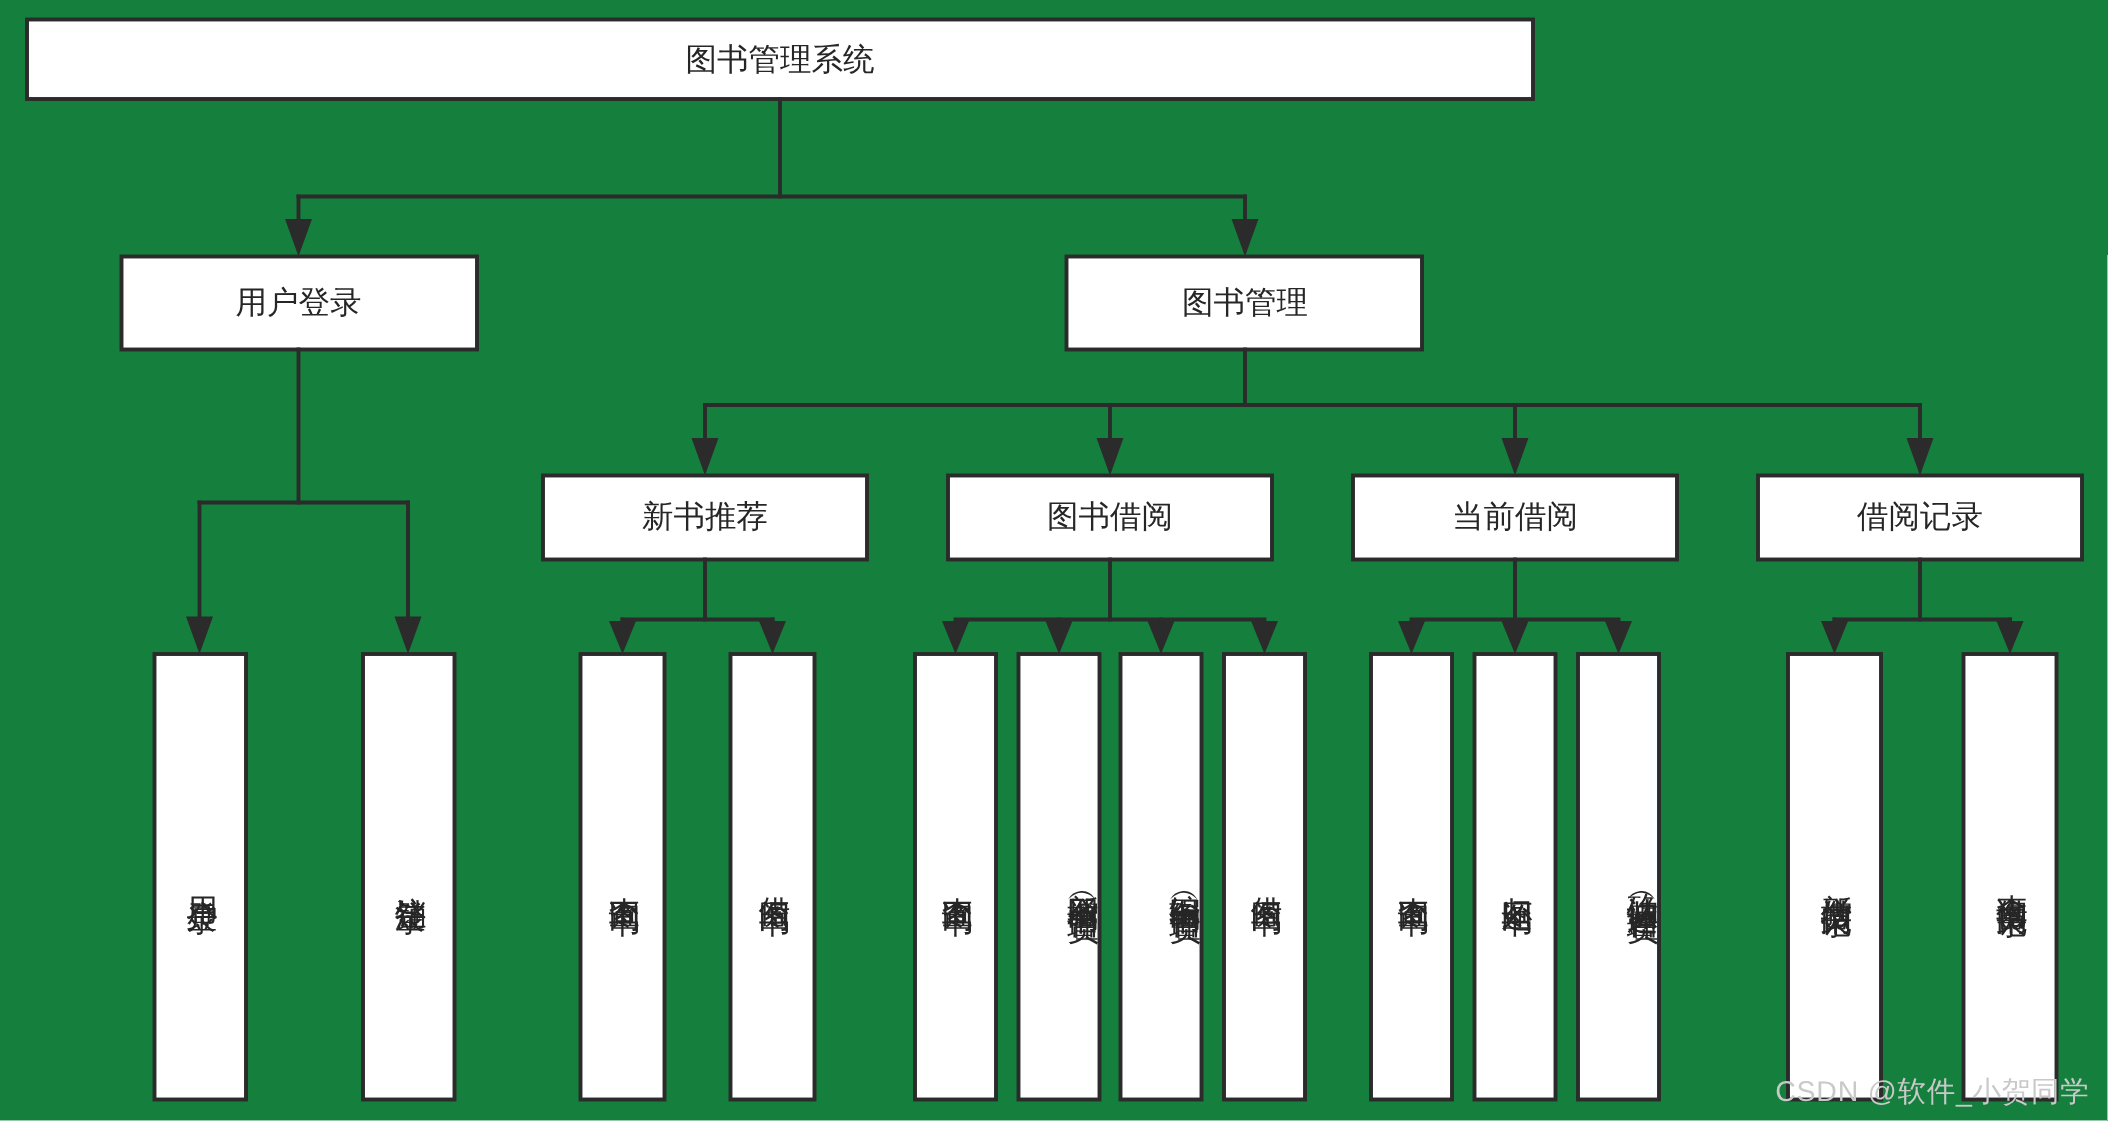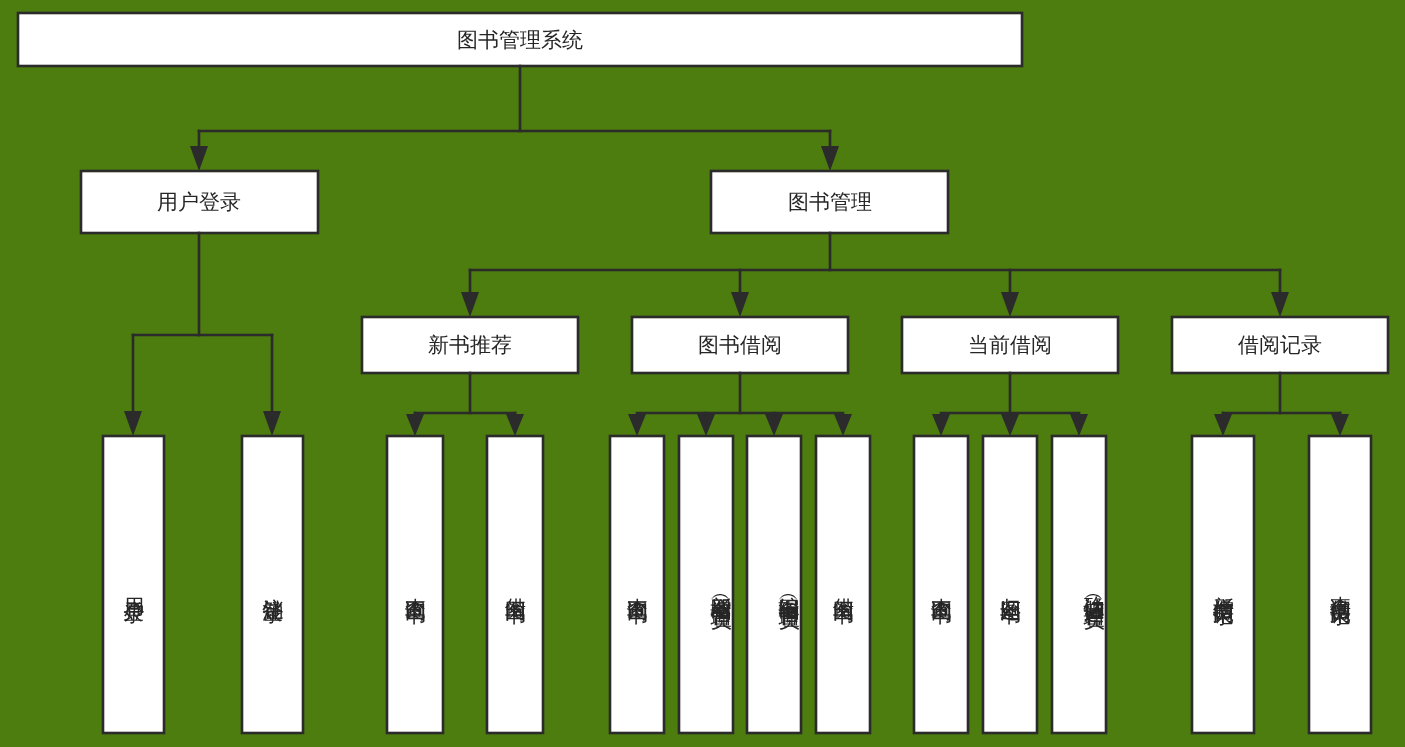--- a/index.html
+++ b/index.html
@@ -8,21 +8,21 @@
     padding: 0;
     background: #ffffff;
   }
   body {
     font-family: "Liberation Sans", "DejaVu Sans", sans-serif;
   }
   #diagram-root {
     position: relative;
     width: 1405px;
     height: 747px;
-    background: #4d7c0f;
+    background: #15803d;
     overflow: hidden;
   }
   svg.tree-canvas {
     position: absolute;
     left: 0;
     top: 0;
     width: 1405px;
     height: 747px;
   }
   .node-box {
@@ -185,14 +185,15 @@
   <div class="node-label-v" style="left:747px; top:442px; width:54px; height:291px; display:flex; align-items:flex-start; justify-content:center;">编辑图书（管理员）</div>
   <div class="node-label-v" style="left:816px; top:436px; width:54px; height:297px; display:flex; align-items:center; justify-content:center;">借阅图书</div>
 
   <div class="node-label-v" style="left:914px; top:436px; width:54px; height:297px; display:flex; align-items:center; justify-content:center;">查询图书</div>
   <div class="node-label-v" style="left:983px; top:436px; width:54px; height:297px; display:flex; align-items:center; justify-content:center;">归还图书</div>
   <div class="node-label-v" style="left:1052px; top:442px; width:54px; height:291px; display:flex; align-items:flex-start; justify-content:center;">确认归还（管理员）</div>
 
   <div class="node-label-v" style="left:1192px; top:436px; width:62px; height:297px; display:flex; align-items:center; justify-content:center;">新增借阅记录</div>
   <div class="node-label-v" style="left:1309px; top:436px; width:62px; height:297px; display:flex; align-items:center; justify-content:center;">查询借阅记录</div>
 
+  <div class="watermark">CSDN @软件_小贺同学</div>
 
 </div>
 
 </body></html>

